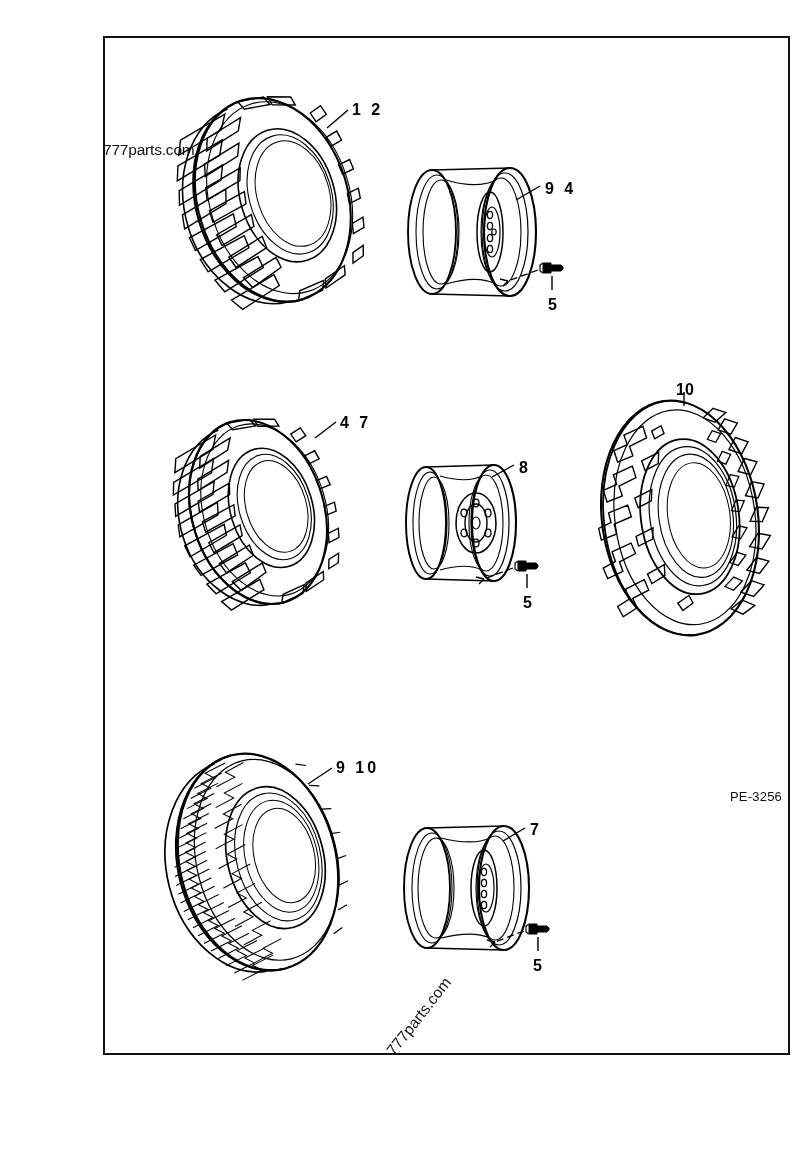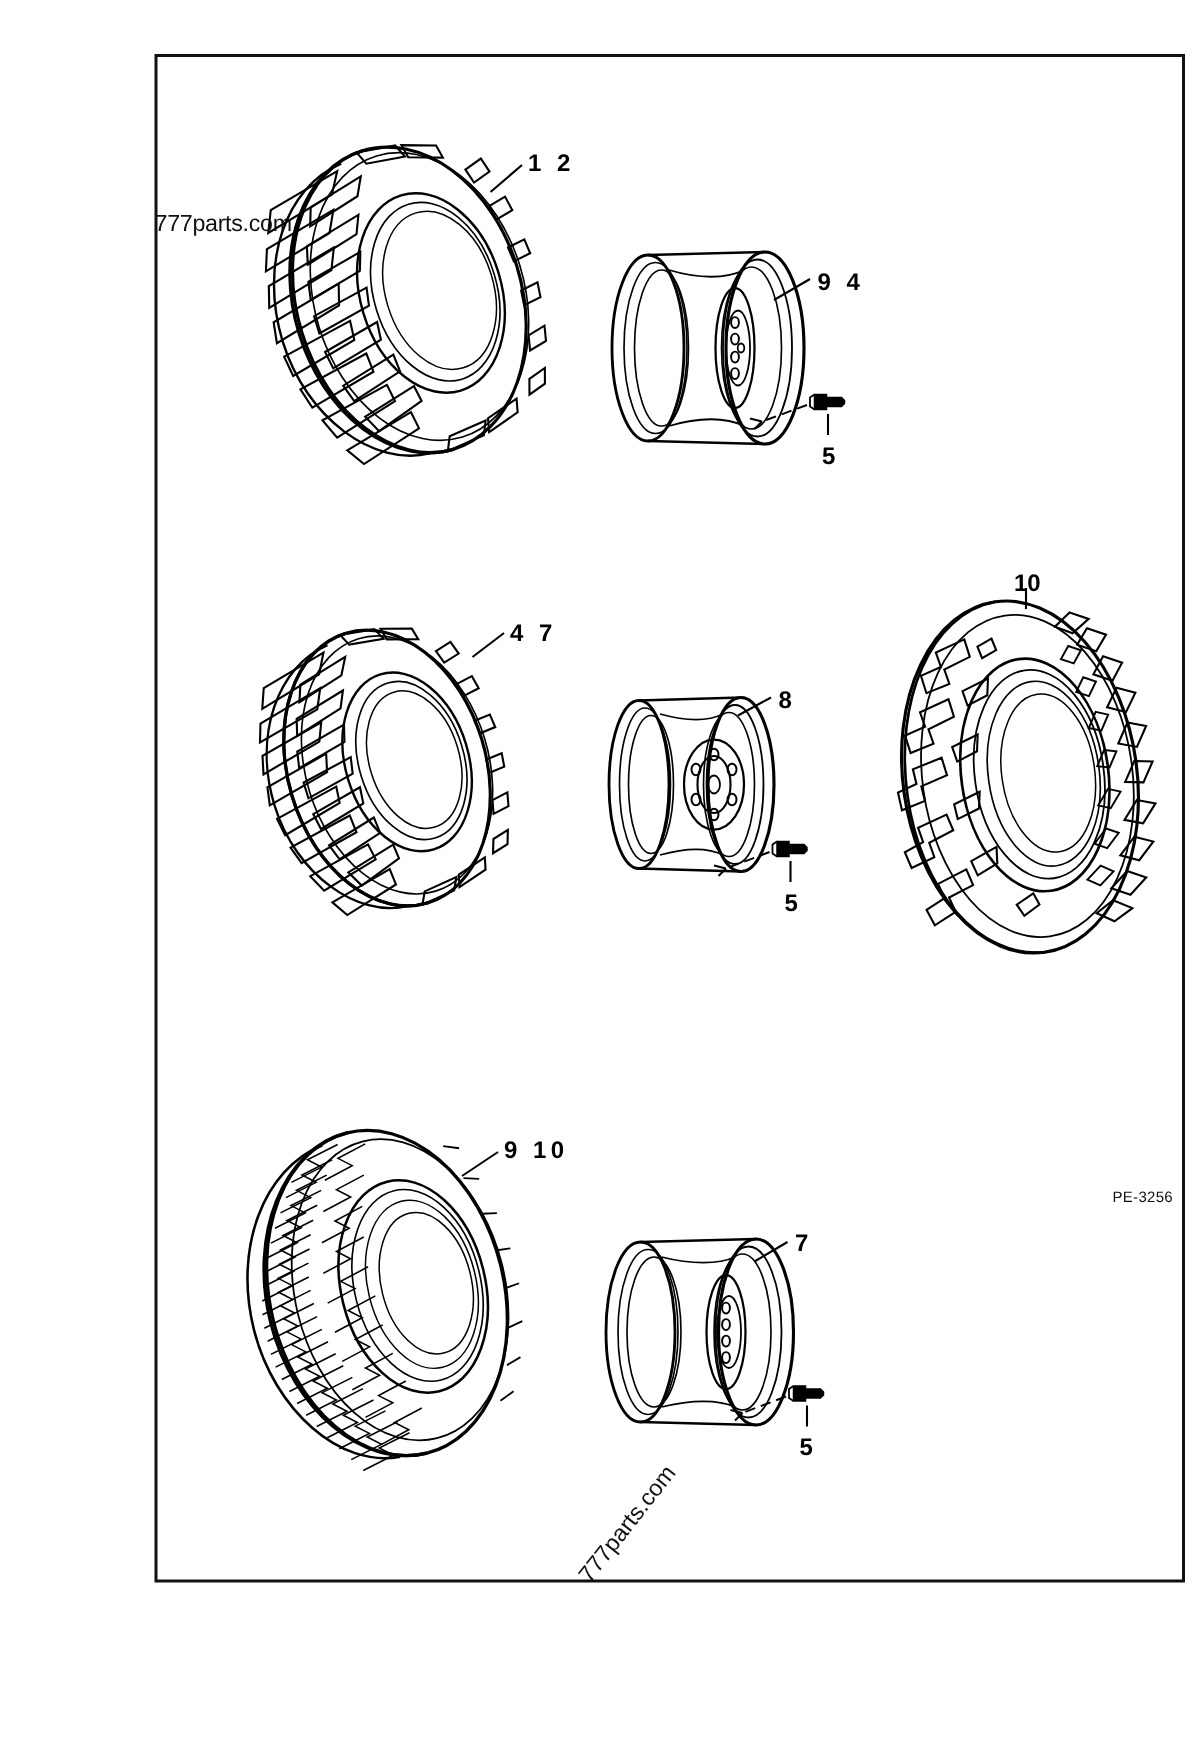--- a/index.html
+++ b/index.html
@@ -18,21 +18,21 @@
     position:absolute;left:103px;top:141px;
     font-size:15.5px;letter-spacing:-0.2px;color:#111;white-space:nowrap;
   }
   .wm-diag{
     position:absolute;left:383px;top:1048px;
     font-size:15.5px;color:#111;white-space:nowrap;
     transform:rotate(-52deg);transform-origin:0 0;
   }
   .refcode{
     position:absolute;right:18px;bottom:24px;
-    font-size:10px;color:#111;letter-spacing:0.2px;text-align:center;
+    font-size:13px;color:#111;letter-spacing:0.2px;text-align:center;
   }
   .callout{
     position:absolute;font-size:16px;font-weight:bold;color:#000;
     white-space:nowrap;letter-spacing:3px;
   }
   .callout.single{letter-spacing:0;}
   svg.art{position:absolute;left:0;top:0;width:800px;height:1172px;pointer-events:none;}
   .ln{stroke:#000;fill:none;}
 </style>
 </head>

